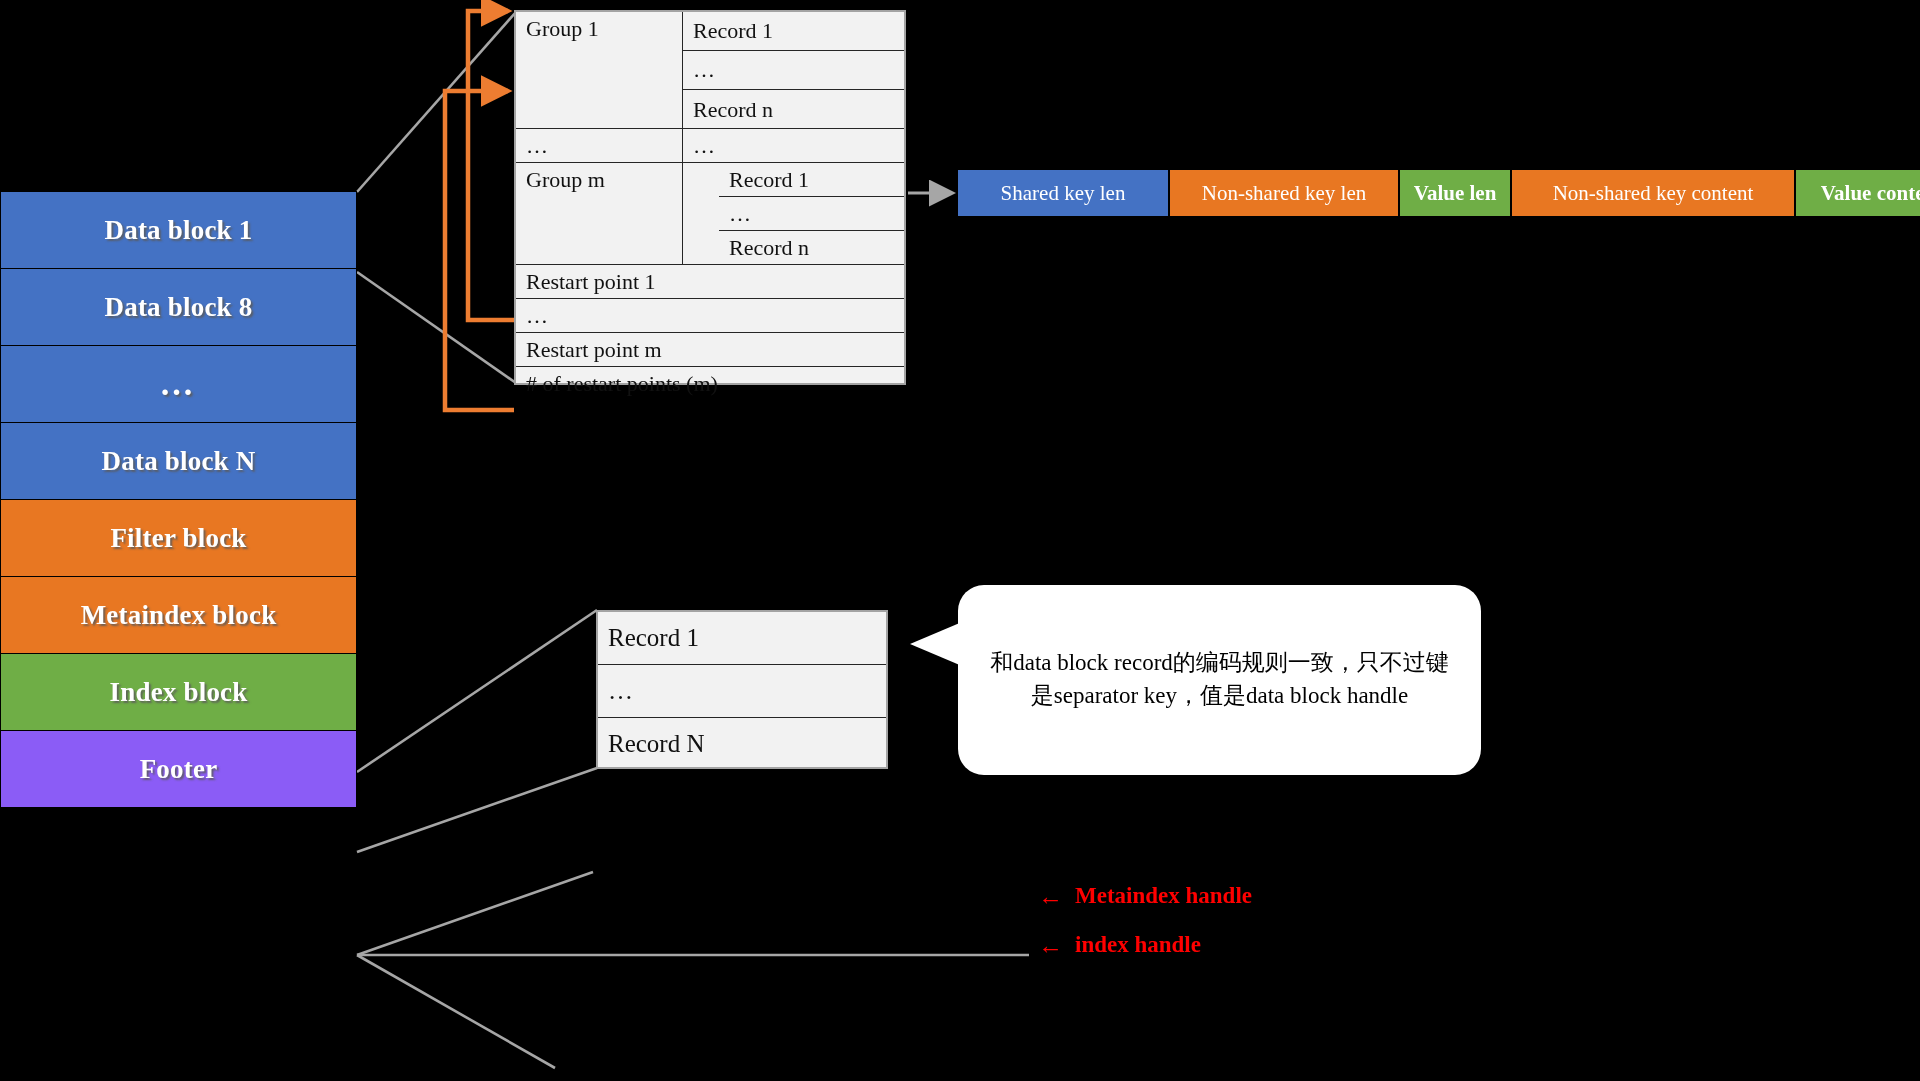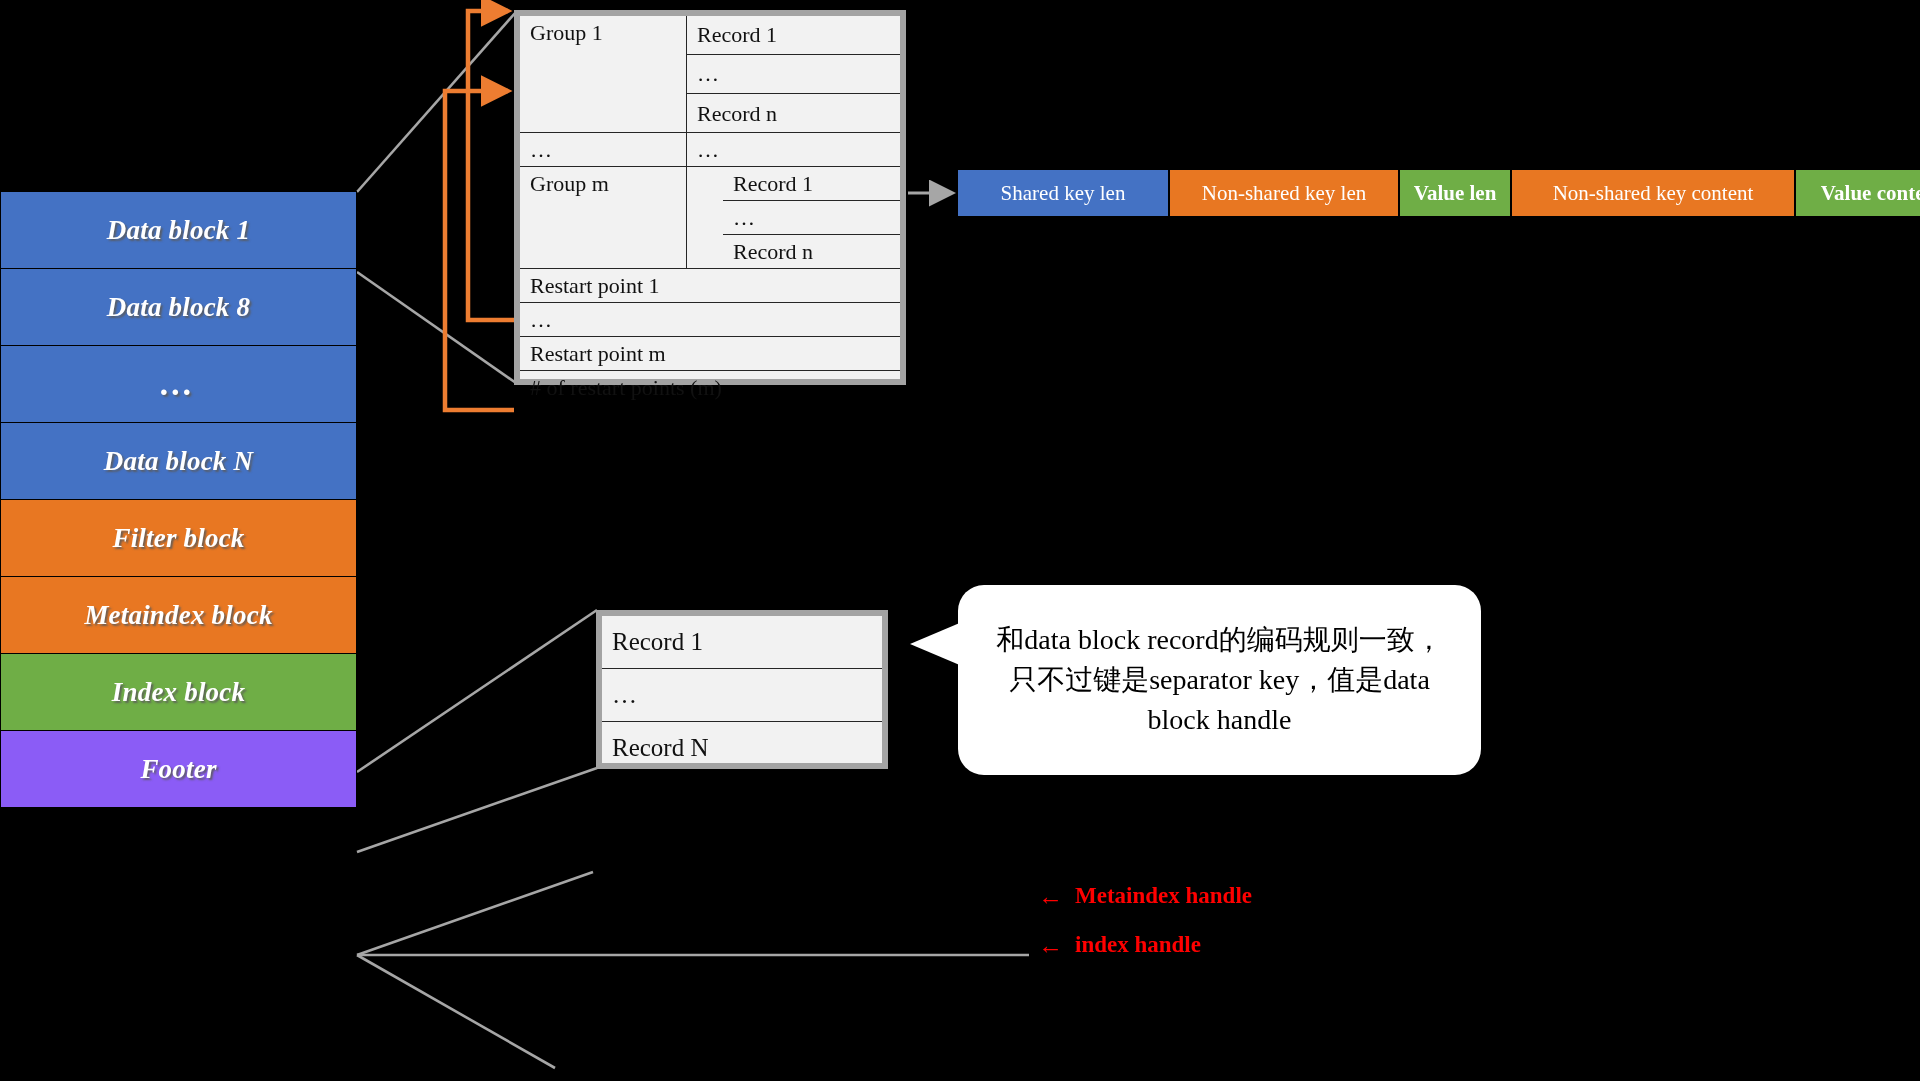--- a/index.html
+++ b/index.html
@@ -6,37 +6,37 @@
   html,body{margin:0;padding:0;background:#000;}
   body{width:1920px;height:1081px;position:relative;overflow:hidden;
        font-family:"Liberation Serif","DejaVu Serif",serif;}
 
   .canvas{position:absolute;inset:0;width:1920px;height:1081px;}
 
   
   svg.lines{position:absolute;left:0;top:0;width:1920px;height:1081px;pointer-events:none;}
 
   
-  #sst-column{position:absolute;left:0;top:192px;width:357px;font-style:italic;}
+  #sst-column{position:absolute;left:0;top:192px;width:357px;}
   .sst-block{
     height:78px;box-sizing:border-box;
     border:1px solid #000;margin-top:-1px;
     display:flex;align-items:center;justify-content:center;
     color:#fff;font-weight:bold;font-size:27px;
     text-shadow:2px 2px 2px rgba(90,90,90,.85);
     letter-spacing:.2px;
   }
   .sst-block.blue{background:#4472C4;}
   .sst-block.orange{background:#E87722;}
   .sst-block.green{background:#6FAE46;}
   .sst-block.yellow{background:#8b5cf6;}
   .sst-block.ellipsis{font-size:34px;letter-spacing:4px;}
 
   
-  .tbl{position:absolute;box-sizing:border-box;border:6px solid #a3a3a3;}
+  .tbl{position:absolute;box-sizing:border-box;border:2px solid #a3a3a3;}
   .trow{display:flex;box-sizing:border-box;border-bottom:1px solid #262626;}
   .trow:last-child{border-bottom:none;}
   .tcell{
     box-sizing:border-box;padding:3px 10px;
     font-size:22px;color:#111;line-height:1.15;
     display:flex;align-items:center;
     overflow:hidden;white-space:nowrap;
   }
   .dots{letter-spacing:3px;}
 
@@ -83,21 +83,21 @@
   #record-encoding .seg:last-child{margin-right:0;}
   .seg.blue{background:#4472C4;}
   .seg.orange{background:#E87722;}
   .seg.green{background:#6FAE46;font-weight:bold;}
 
   
   #callout{
     position:absolute;left:958px;top:585px;width:523px;height:190px;
     background:#fff;border-radius:26px;
     display:flex;align-items:center;justify-content:center;
-    text-align:center;font-size:28px;color:#000;line-height:1.42;
+    text-align:center;font-size:23px;color:#000;line-height:1.42;
     padding:0 26px;box-sizing:border-box;
   }
   #callout-tail{
     position:absolute;left:910px;top:622px;width:0;height:0;
     border-top:22px solid transparent;border-bottom:22px solid transparent;
     border-right:52px solid #fff;
   }
 
   
   .handle-note{position:absolute;display:flex;align-items:center;color:#FF0000;

